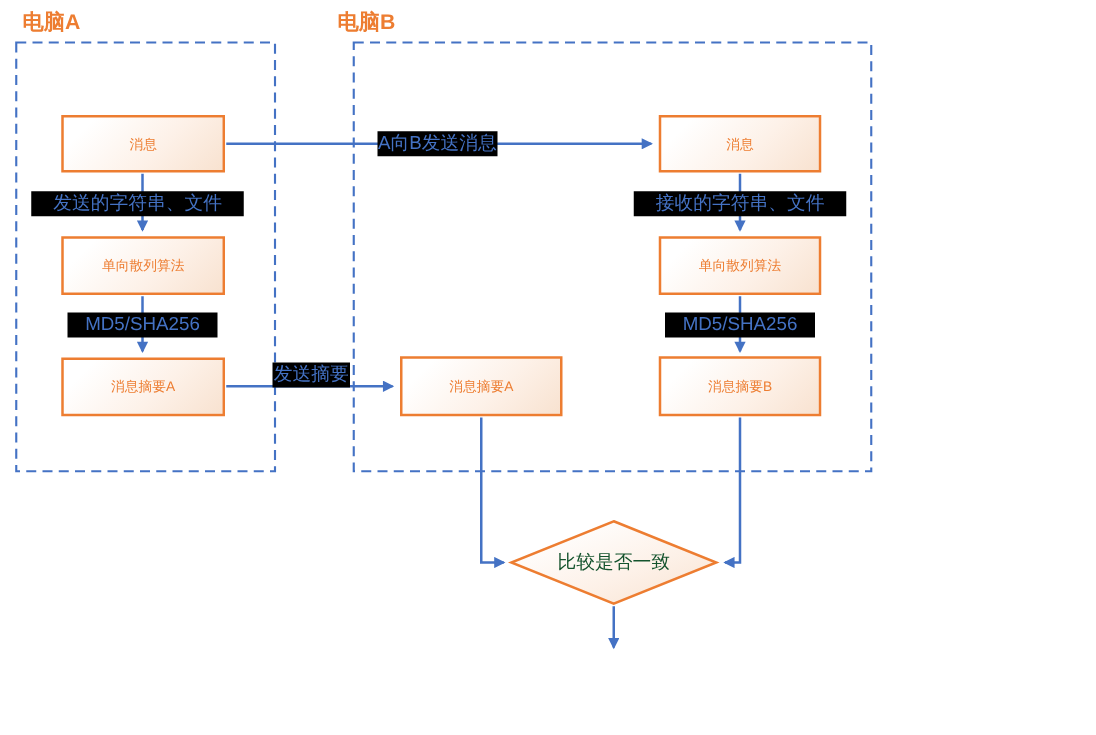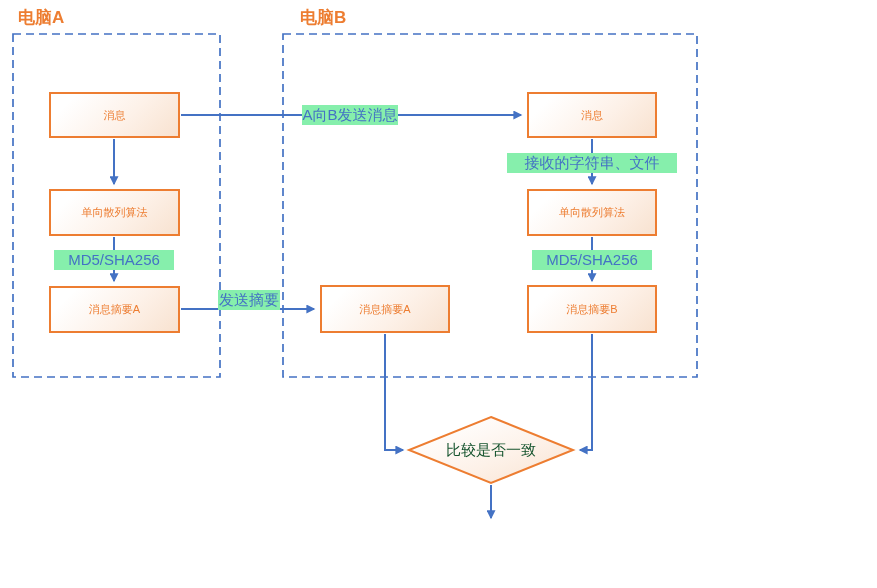--- a/index.html
+++ b/index.html
@@ -36,21 +36,21 @@
     justify-content: center;
     white-space: nowrap;
   }
   .edge-label {
     position: absolute;
     color: #4472C4;
     font-size: 15px;
     height: 20px;
     line-height: 20px;
     text-align: center;
-    background: #86efac;
+    background: #000000;
     white-space: nowrap;
   }
   .diamond-label {
     position: absolute;
     color: #14532d;
     font-size: 15px;
     height: 18px;
     line-height: 18px;
     text-align: center;
     white-space: nowrap;
@@ -83,33 +83,34 @@
     <path d="M592 139 L592 184" stroke="#4472C4" stroke-width="2" fill="none" marker-end="url(#arrow)"></path>
     <path d="M592 237 L592 281" stroke="#4472C4" stroke-width="2" fill="none" marker-end="url(#arrow)"></path>
     <path d="M385 334 L385 450 L403 450" stroke="#4472C4" stroke-width="2" fill="none" marker-end="url(#arrow)"></path>
     <path d="M592 334 L592 450 L580 450" stroke="#4472C4" stroke-width="2" fill="none" marker-end="url(#arrow)"></path>
     <path d="M491 485 L491 518" stroke="#4472C4" stroke-width="2" fill="none" marker-end="url(#arrow)"></path>
 
     <polygon points="491,417 573,450 491,483 409,450" fill="url(#shapeFill)" stroke="#ED7D31" stroke-width="2"></polygon>
   </svg>
 
   <div class="group-title" style="left:18px; top:7px">电脑A</div>
-  <div class="group-title" style="left:300px; top:7px">电脑B</div>
+  <div class="group-title" style="left:270px; top:7px">电脑B</div>
 
   <div class="node" style="left:49px; top:92px; width:131px; height:46px">消息</div>
   <div class="node" style="left:49px; top:189px; width:131px; height:47px">单向散列算法</div>
   <div class="node" style="left:49px; top:286px; width:131px; height:47px">消息摘要A</div>
 
   <div class="node" style="left:527px; top:92px; width:130px; height:46px">消息</div>
   <div class="node" style="left:527px; top:189px; width:130px; height:47px">单向散列算法</div>
   <div class="node" style="left:527px; top:285px; width:130px; height:48px">消息摘要B</div>
   <div class="node" style="left:320px; top:285px; width:130px; height:48px">消息摘要A</div>
 
 
   <div class="diamond-label" style="left:409px; top:441px; width:164px">比较是否一致</div>
 
+  <div class="edge-label" style="left:25px; top:153px; width:170px">发送的字符串、文件</div>
   <div class="edge-label" style="left:54px; top:250px; width:120px">MD5/SHA256</div>
   <div class="edge-label" style="left:302px; top:105px; width:96px">A向B发送消息</div>
   <div class="edge-label" style="left:218px; top:290px; width:62px">发送摘要</div>
   <div class="edge-label" style="left:507px; top:153px; width:170px">接收的字符串、文件</div>
   <div class="edge-label" style="left:532px; top:250px; width:120px">MD5/SHA256</div>
 
 </div>
 
 </body></html>

